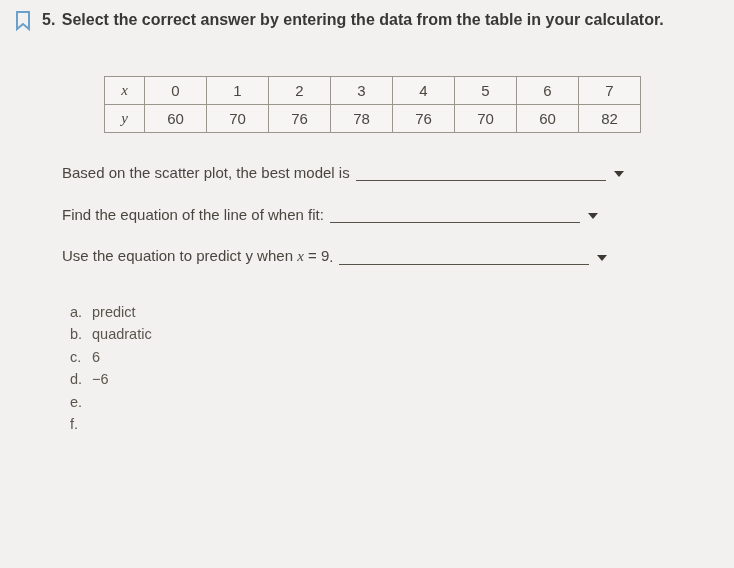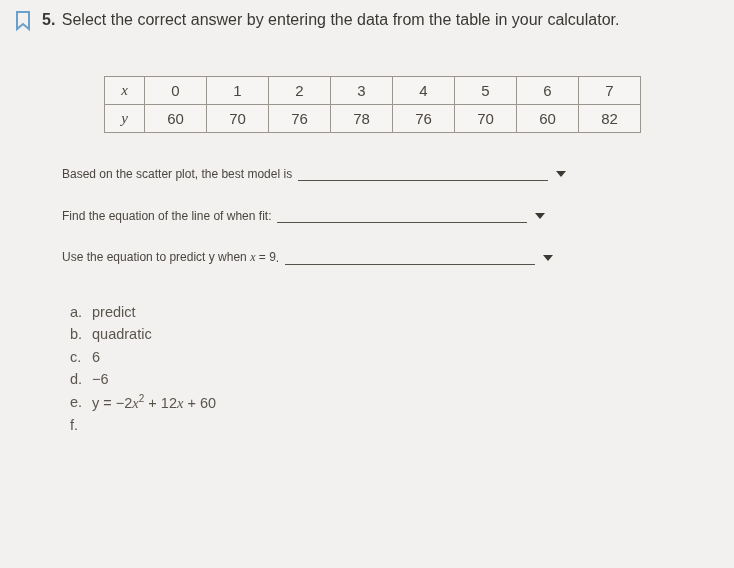--- a/index.html
+++ b/index.html
@@ -19,38 +19,38 @@
     margin-bottom: 44px;
   }
   .flag-icon {
     width: 18px;
     height: 22px;
     position: relative;
     flex: 0 0 auto;
   }
   .flag-icon svg { display:block; }
   .qnum { font-weight: bold; font-size: 16px; margin-right: 2px; }
-  .qtext { font-weight: normal; font-size: 16px; line-height: 1.25; text-align: right; }
+  .qtext { font-weight: bold; font-size: 16px; line-height: 1.25; text-align: right; }
   .table-wrap { margin: 0 0 30px 90px; }
   table { border-collapse: collapse; }
   td, th {
     border: 1px solid #9a958d;
     text-align: center;
     font-size: 15px;
     color: #4b4740;
     background: #f6f5f3;
   }
   .hcell { width: 40px; height: 28px; font-style: italic; font-family: Georgia, 'Times New Roman', serif; }
   .dcell { width: 62px; height: 28px; }
   .lines { margin: 0 0 36px 48px; }
   .line {
     display: flex;
     align-items: flex-end;
     margin-bottom: 24px;
-    font-size: 12px;
+    font-size: 15px;
     color: #4a463f;
   }
   .line .prompt { white-space: pre; }
   .blank {
     border-bottom: 1.5px solid #56524a;
     height: 18px;
     margin-left: 6px;
   }
   .caret {
     width: 0; height: 0;
@@ -141,18 +141,17 @@
   <div class="choice">
     <span class="lbl">c.</span>
     <span>6</span>
   </div>
   <div class="choice">
     <span class="lbl">d.</span>
     <span>−6</span>
   </div>
   <div class="choice">
     <span class="lbl">e.</span>
-    <span><span>y = −2</span><span class="mathx">x</span><sup>2</sup><span> + 12</span><span class="mathx">x</span><span> + 60</span></span>
   </div>
   <div class="choice">
     <span class="lbl">f.</span>
   </div>
 </div>
 
 </body></html>

